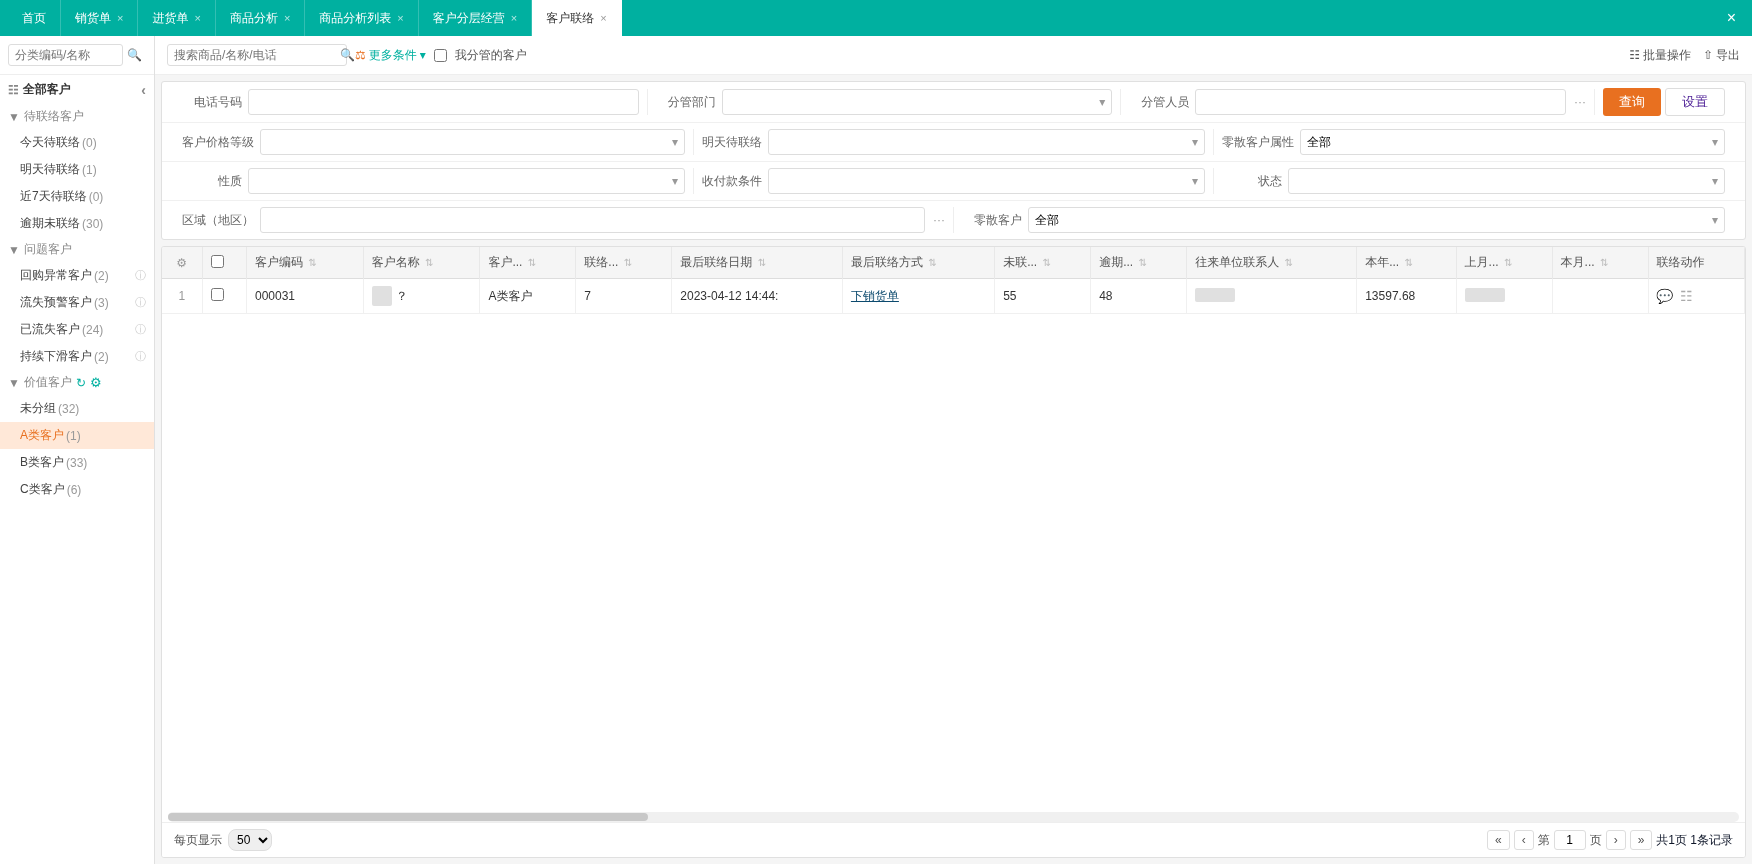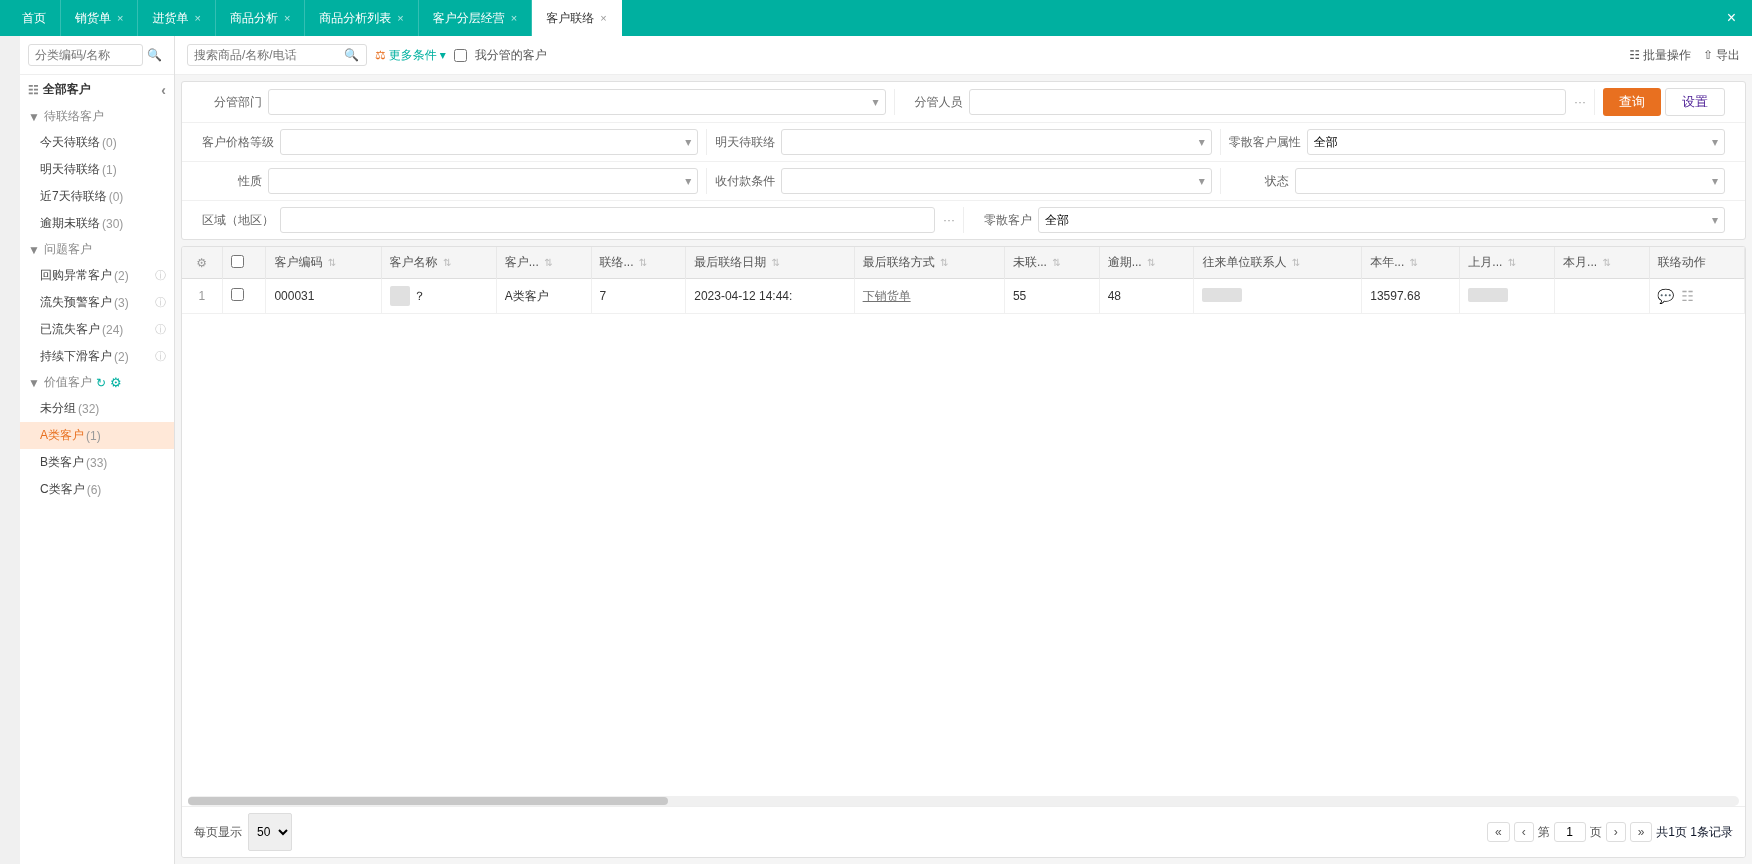--- a/index.html
+++ b/index.html
@@ -52,21 +52,20 @@
     }
 
     
     .sidebar {
       width: 155px;
       background: #fff;
       border-right: 1px solid #e0e0e0;
       display: flex;
       flex-direction: column;
       overflow-y: auto;
-      margin-left: 20px;
     }
     .sidebar-search {
       padding: 8px;
       display: flex;
       align-items: center;
       border-bottom: 1px solid #eee;
     }
     .sidebar-search input {
       border: 1px solid #ddd;
       border-radius: 3px;
@@ -134,20 +133,21 @@
       gap: 8px;
       border-bottom: 1px solid #eee;
     }
     .filter-search {
       display: flex;
       align-items: center;
       border: 1px solid #ddd;
       border-radius: 3px;
       padding: 3px 6px;
       width: 180px;
+      gap: 16px;
     }
     .filter-search input {
       border: none;
       outline: none;
       font-size: 12px;
       width: 150px;
     }
     .filter-search .search-icon { color: #00b0a0; cursor: pointer; }
     .more-conditions {
       color: #00b0a0;
@@ -293,21 +293,21 @@
     th:first-child { width: 40px; text-align: center; }
     th .sort-icon { color: #bbb; font-size: 10px; margin-left: 2px; }
     td {
       padding: 7px 8px;
       border-bottom: 1px solid #f0f0f0;
       border-right: 1px solid #f0f0f0;
       white-space: nowrap;
       color: #333;
     }
     td:first-child { text-align: center; color: #999; }
-    td.link { color: #737373; cursor: pointer; text-decoration: underline; }
+    td.link { color: #0c4a6e; cursor: pointer; text-decoration: underline; }
 
     .customer-name-cell {
       display: flex;
       align-items: center;
       gap: 4px;
     }
     .name-avatar {
       width: 20px;
       height: 20px;
       background: #e0e0e0;
@@ -332,22 +332,22 @@
       background: #fff;
     }
     .pagination-left {
       display: flex;
       align-items: center;
       gap: 6px;
       color: #555;
     }
     .page-size-select {
       border: 1px solid #ddd;
-      border-radius: 2px;
-      padding: 10px 4px;
+      border-radius: 8px;
+      padding: 2px 4px;
       font-size: 12px;
       outline: none;
     }
     .pagination-right {
       display: flex;
       align-items: center;
       gap: 4px;
       color: #555;
     }
     .page-btn {
@@ -535,20 +535,24 @@
         <div class="action-link">
           <span>⇧</span>
           <span>导出</span>
         </div>
       </div>
     </div>
 
     <div class="advanced-filter">
 
       <div class="filter-row">
+        <div class="filter-cell">
+          <span class="filter-label">电话号码</span>
+          <input class="filter-input" type="text" style="">
+        </div>
         <div class="filter-cell">
           <span class="filter-label">分管部门</span>
           <div class="filter-select">
             <span></span>
             <span class="arrow">▾</span>
           </div>
         </div>
         <div class="filter-cell">
           <span class="filter-label">分管人员</span>
           <input class="filter-input" type="text" style="flex: 1 1 0%;">

